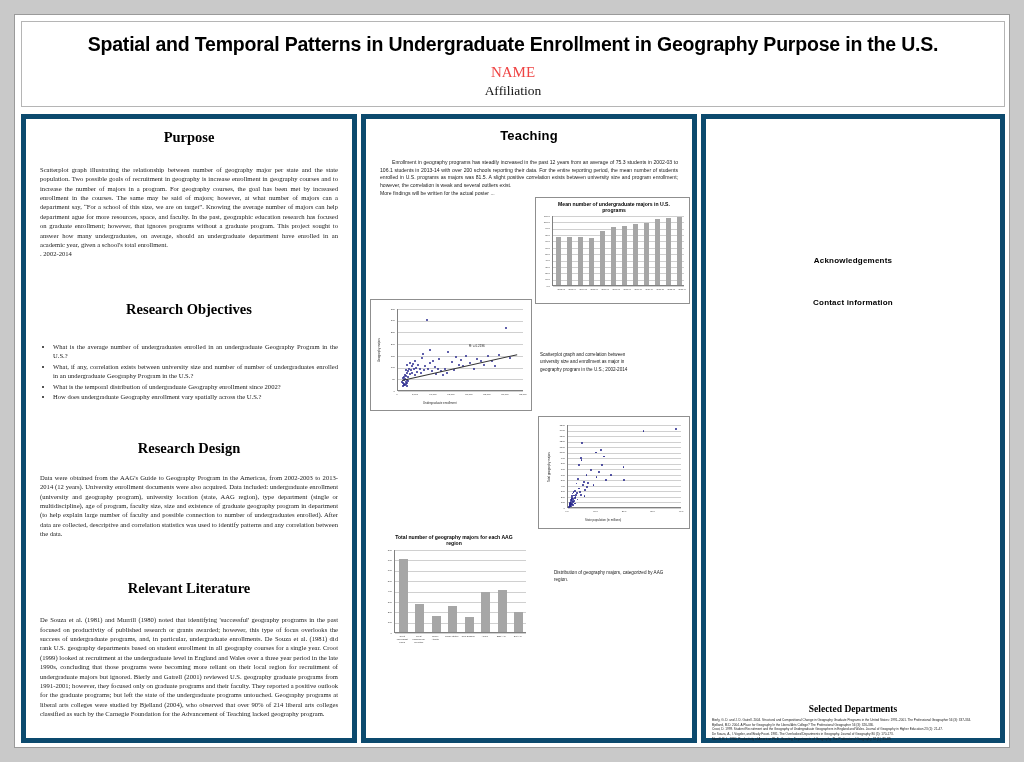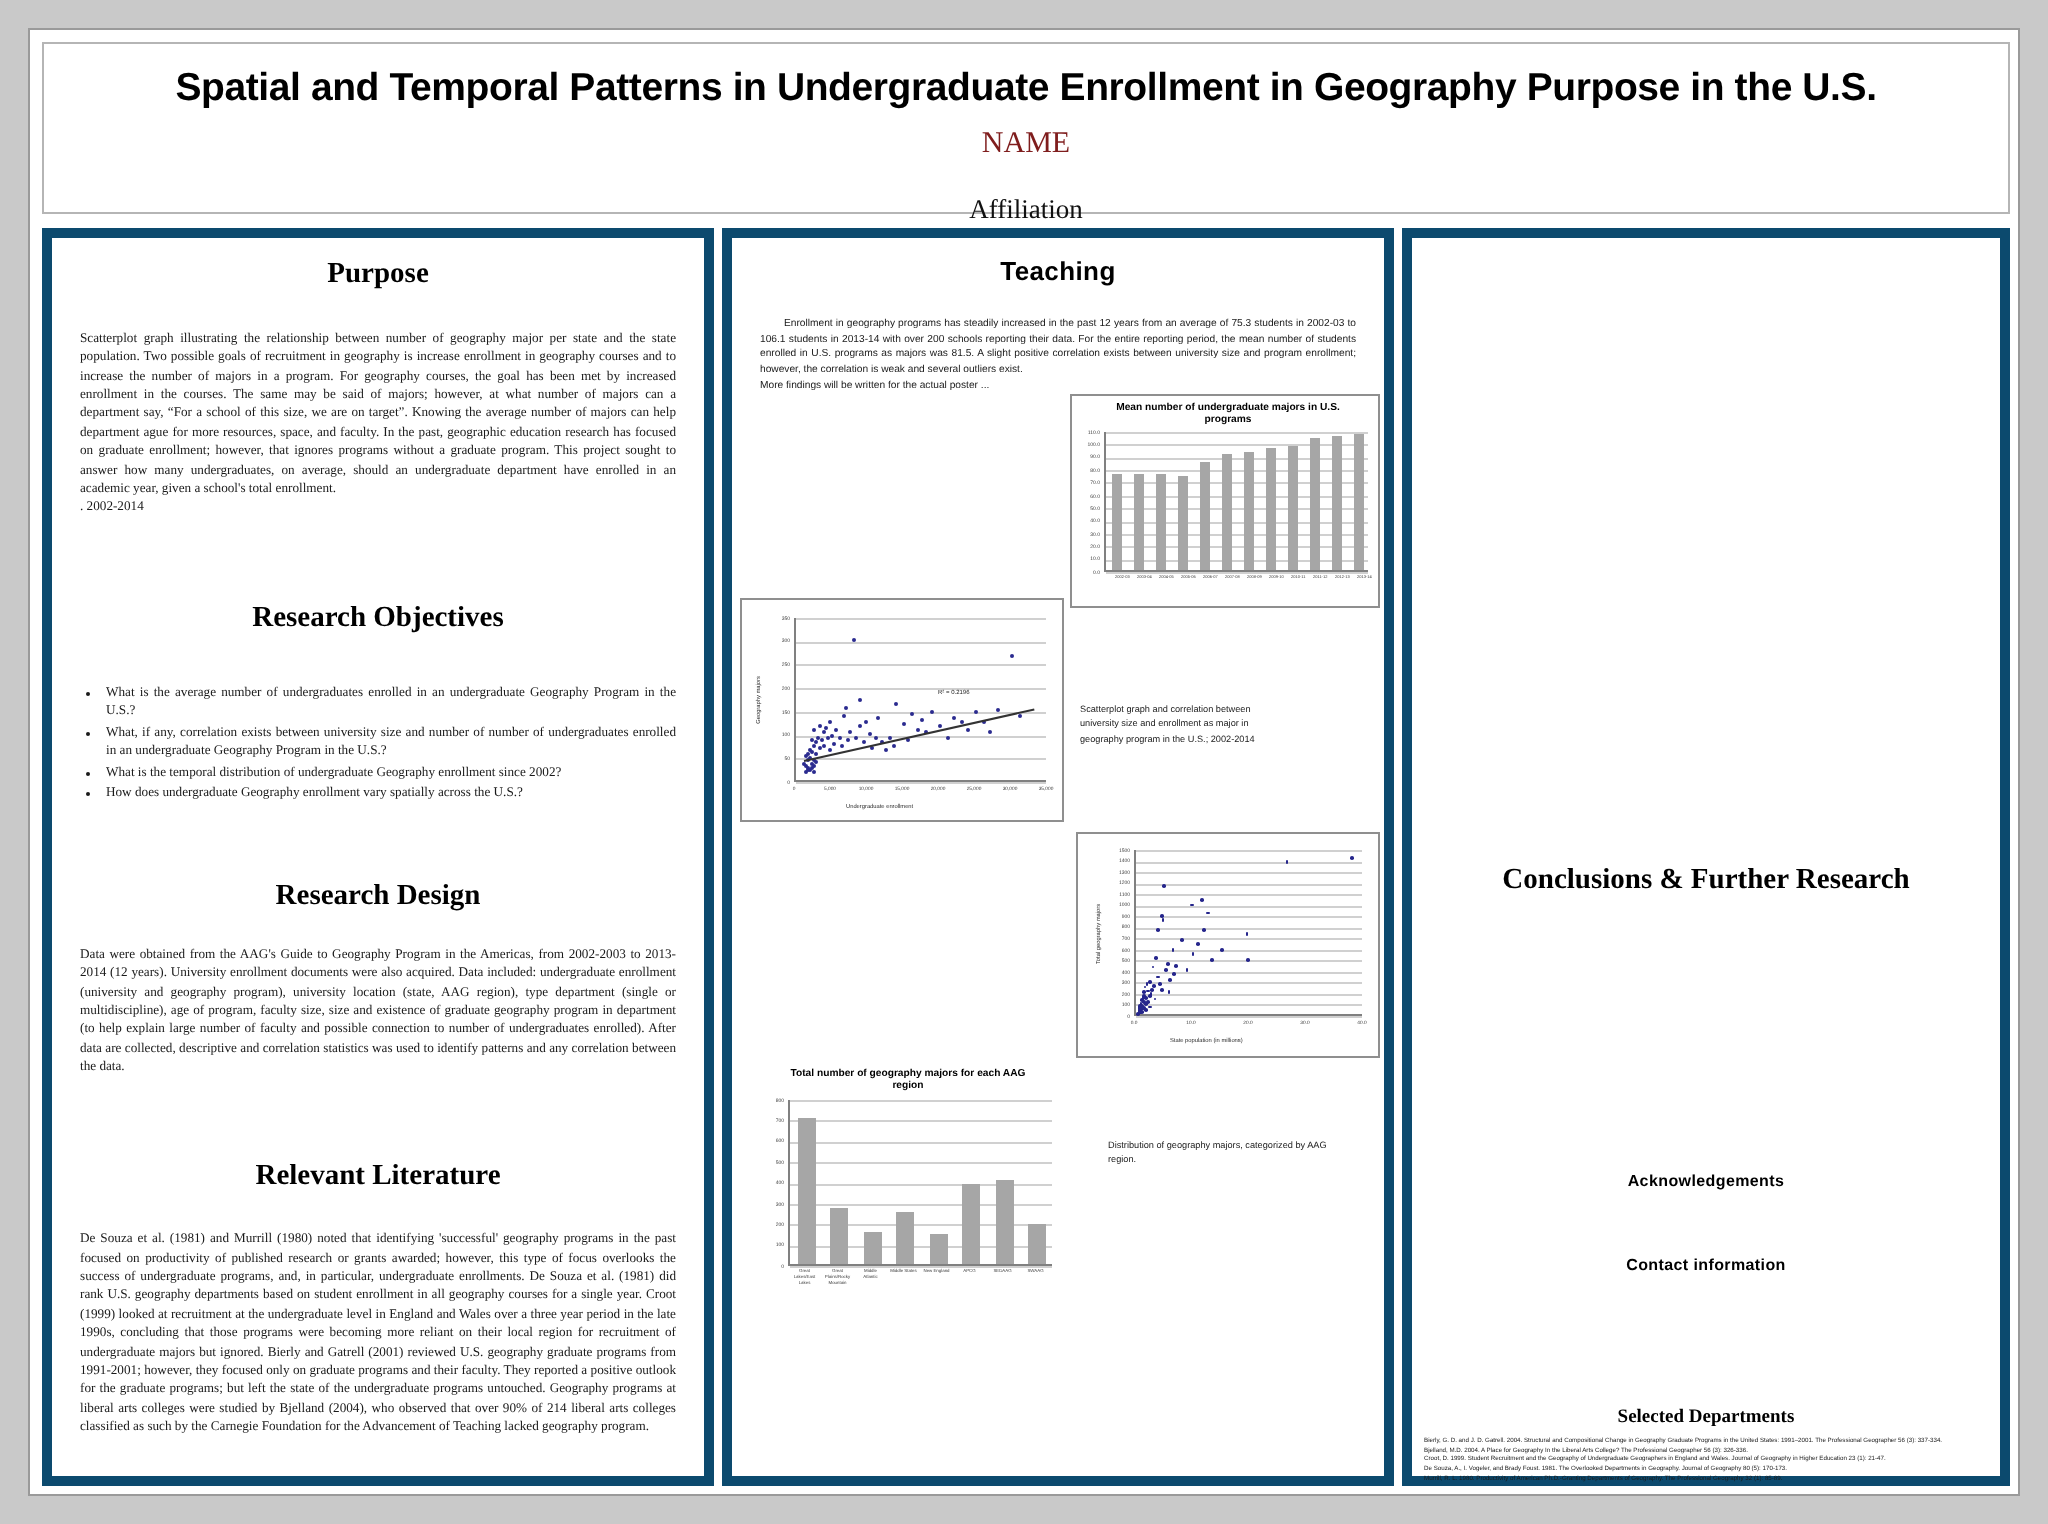--- a/index.html
+++ b/index.html
@@ -21,22 +21,22 @@
     position:absolute;left:6px;top:6px;width:984px;height:86px;
     background:#ffffff;border:1px solid #b5b5b5;box-sizing:border-box;
     display:flex;flex-direction:column;align-items:center;justify-content:flex-start;
     padding-top:12px;
   }
   .poster-title{
     font-family:"Liberation Sans", sans-serif;
     font-weight:bold;font-size:19.5px;color:#000;
     letter-spacing:-0.2px;text-align:center;line-height:1.1;
   }
-  .author-name{font-size:15px;margin-top:9px;color:#7f1d1d;font-family:"Liberation Serif",serif;}
-  .author-affil{font-size:13.5px;margin-top:16px;color:#111;font-family:"Liberation Serif",serif;}
+  .author-name{font-size:15px;margin-top:9px;color:#ef4444;font-family:"Liberation Serif",serif;}
+  .author-affil{font-size:13.5px;margin-top:2px;color:#111;font-family:"Liberation Serif",serif;}
 
   
   .col{
     position:absolute;top:99px;background:#fff;
     border:5px solid #0c4a6e;box-sizing:border-box;
   }
   .col-left{left:6px;width:336px;height:629px;}
   .col-mid{left:346px;width:336px;height:629px;}
   .col-right{left:686px;width:304px;height:629px;}
 
@@ -468,21 +468,20 @@
           <div class="tickx" style="font-size: 2.2px; white-space: normal; width: 14px; text-align: center; line-height: 1.25; left: 138.75px; top: 103px;">SWAAG</div>
         </div>
     </div>
 
     <div class="caption" style="left:188px;top:450px;width:112px;">Distribution of geography majors, categorized by AAG region.</div>
 
   </div>
 
   <div class="col col-right">
 
-    <h2 class="sec" style="margin-top:313px;">Conclusions &amp; Further Research</h2>
 
     <h2 class="sec sans" style="margin-top:137px;font-size:8px;">Acknowledgements</h2>
 
     <h2 class="sec sans" style="margin-top:33px;font-size:8px;">Contact information</h2>
 
     <div style="position:absolute;left:0;right:0;top:585px;">
       <div class="rh">Selected Departments</div>
       <div class="refs" style="padding:4px 6px 0 6px;">
         <div>Bierly, G. D. and J. D. Gatrell. 2004. Structural and Compositional Change in Geography Graduate Programs in the United States: 1991–2001. The Professional Geographer 56 (3): 337-334.</div>
         <div>Bjelland, M.D. 2004. A Place for Geography In the Liberal Arts College? The Professional Geographer 56 (3): 326-336.</div>

